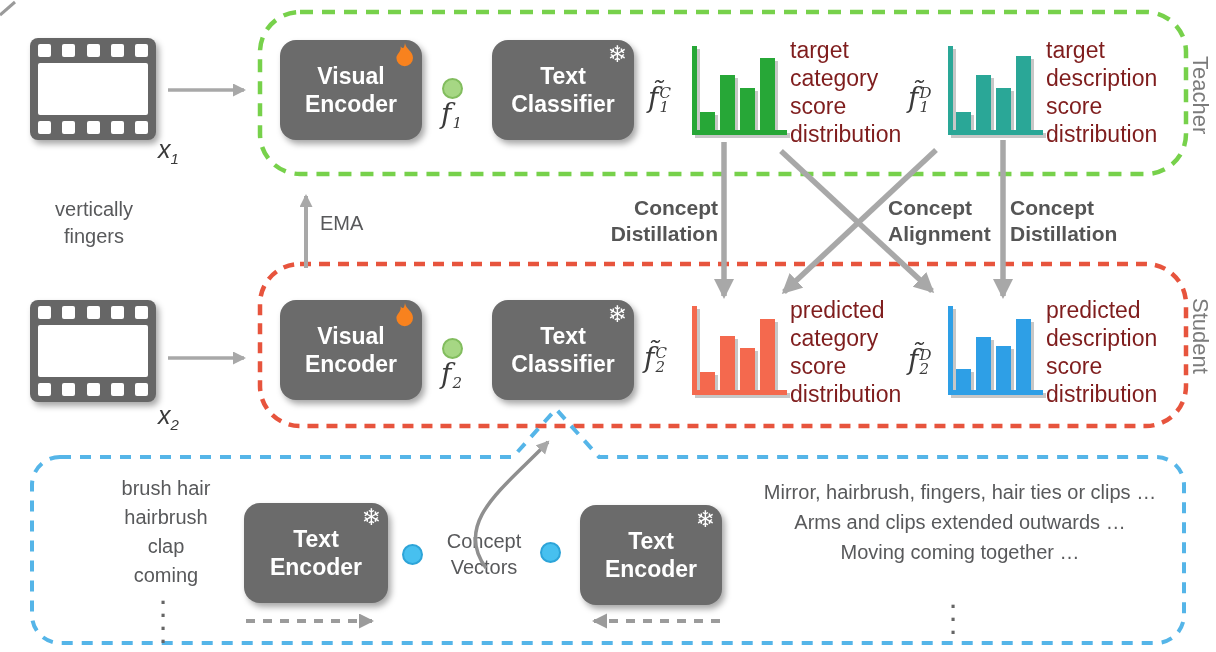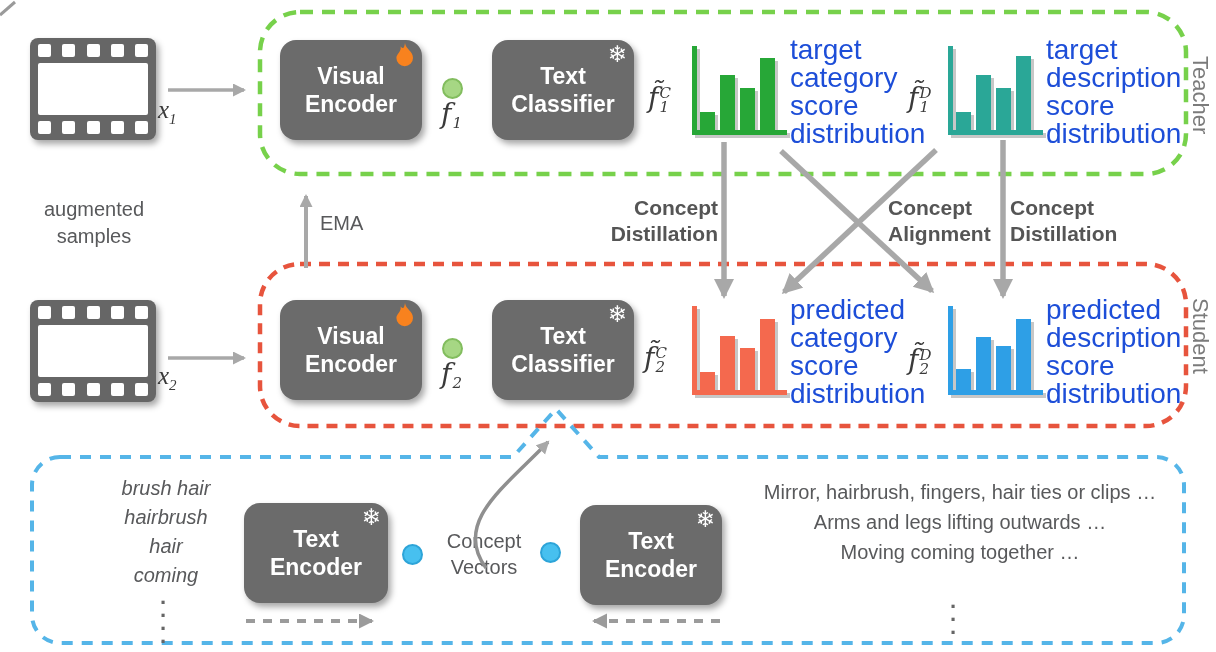--- a/index.html
+++ b/index.html
@@ -29,29 +29,29 @@
          display:flex;align-items:flex-end;gap:5px;padding:0 3px;box-sizing:content-box;
          filter:drop-shadow(3px 3px 0 rgba(130,130,130,.45));z-index:2;}
   .chart .bar{width:15px;}
 
   
   .flabel{position:absolute;display:inline-flex;align-items:flex-start;
           font-family:"DejaVu Serif","Liberation Serif",serif;font-style:italic;color:#3a3a3a;z-index:2;}
   .fbase{font-size:28px;line-height:28px;}
   .fstack{display:inline-flex;flex-direction:column;font-size:15px;line-height:14px;margin-left:1px;margin-top:2px;}
   .fstack sup,.fstack sub{font-size:15px;line-height:14px;position:static;}
-  .xlabel{position:absolute;font-family:Liberation Serif, serif;
-          font-style:italic;font-size:25px;color:#3a3a3a;z-index:2;}
+  .xlabel{position:absolute;font-family:Liberation Sans, sans-serif;
+          font-style:italic;font-size:25px;color:#3a3a3a;z-index:2;margin-top:39px;}
   .xlabel sub{font-size:15px;}
 
   .dot{position:absolute;width:21px;height:21px;border-radius:50%;box-sizing:border-box;z-index:2;}
   .dot.green{background:#a6d784;border:2.5px solid #82bd5e;}
   .dot.blue{background:#47c0ef;border:2.5px solid #2da4d8;}
 
-  .caption{position:absolute;font-size:28px;line-height:28px;color:#1d4ed8;z-index:2;}
+  .caption{position:absolute;font-size:23px;line-height:28px;color:#7f1d1d;z-index:2;}
   .boldlabel{position:absolute;font-size:21px;line-height:26px;font-weight:bold;color:#555;z-index:2;}
   .side-label{position:absolute;transform:rotate(90deg);transform-origin:0 0;
               font-size:22px;color:#7b7b7b;white-space:nowrap;z-index:2;}
   .plain{position:absolute;font-size:20px;line-height:27px;color:#58595b;z-index:2;}
   .center{text-align:center;}
   .right{text-align:right;}
   .dots{position:absolute;font-size:22px;font-weight:bold;line-height:13px;color:#666;
         white-space:pre;text-align:center;z-index:2;}
   .watermark{position:absolute;font-size:31px;font-weight:bold;letter-spacing:2px;
              color:#b3b3b3;z-index:6;white-space:nowrap;}
@@ -99,22 +99,22 @@
         <div class="sq"></div>
         <div class="sq"></div>
         <div class="sq"></div>
         <div class="sq"></div>
         <div class="sq"></div>
       </div>
   </div>
   <span class="xlabel" style="left:158px;top:362px;"><span>x</span><sub>2</sub></span>
 
   <div class="plain center" style="left:26px;top:196px;width:136px;">
-    <div>augmented</div>
-      <div>samples</div>
+    <div>vertically</div>
+      <div>fingers</div>
   </div>
   <div class="plain" style="left:320px;top:210px;">EMA</div>
 
   <div class="gbox" style="left:280px;top:40px;">
     <span class="icon">
       <svg width="21" height="26" viewBox="0 0 21 26">
           <path d="M11 0 C11.6 6 19 8 19 15 A8.3 8.3 0 1 1 2.4 15 C2.4 10.5 7.5 9 6.6 3.4 C9 5.4 9.7 7 11 0 Z" fill="#f8821e"></path>
         </svg>
     </span>
     <div>Visual</div>
@@ -249,24 +249,24 @@
     </div>
   <div class="caption" style="left:1046px;top:296px;">
     <div>predicted</div>
       <div>description</div>
     <div>score</div>
       <div>distribution</div>
   </div>
 
   <div class="side-label" style="left:1213px;top:298px;">Student</div>
 
-  <div class="plain center" style="left:96px;top:474px;width:140px;line-height:29px;font-style:italic;">
+  <div class="plain center" style="left:96px;top:474px;width:140px;line-height:29px;">
     <div>brush hair</div>
     <div>hairbrush</div>
-    <div>hair</div>
+    <div>clap</div>
     <div>coming</div>
   </div>
   <div class="dots" style="left:160px;top:596px;">·
 ·
 ·
 ·</div>
 
   <div class="gbox" style="left:244px;top:503px;width:144px;">
     <span class="icon snow">❄</span>
     <div>Text</div>
@@ -281,21 +281,21 @@
   <div class="dot blue" style="left:540px;top:542px;"></div>
 
   <div class="gbox" style="left:580px;top:505px;width:142px;">
     <span class="icon snow">❄</span>
     <div>Text</div>
     <div>Encoder</div>
   </div>
 
   <div class="plain center" style="left:740px;top:477px;width:440px;line-height:30px;">
     <div>Mirror, hairbrush, fingers, hair ties or clips …</div>
-    <div>Arms and legs lifting outwards …</div>
+    <div>Arms and clips extended outwards …</div>
     <div>Moving coming together …</div>
   </div>
   <div class="dots" style="left:950px;top:600px;">·
 ·
 ·</div>
 
 
   <svg id="arrows" class="layer" width="1216" height="652">
     <defs>
       <marker id="ah-big" markerUnits="userSpaceOnUse" markerWidth="24" markerHeight="22" refX="17" refY="10" orient="auto">

